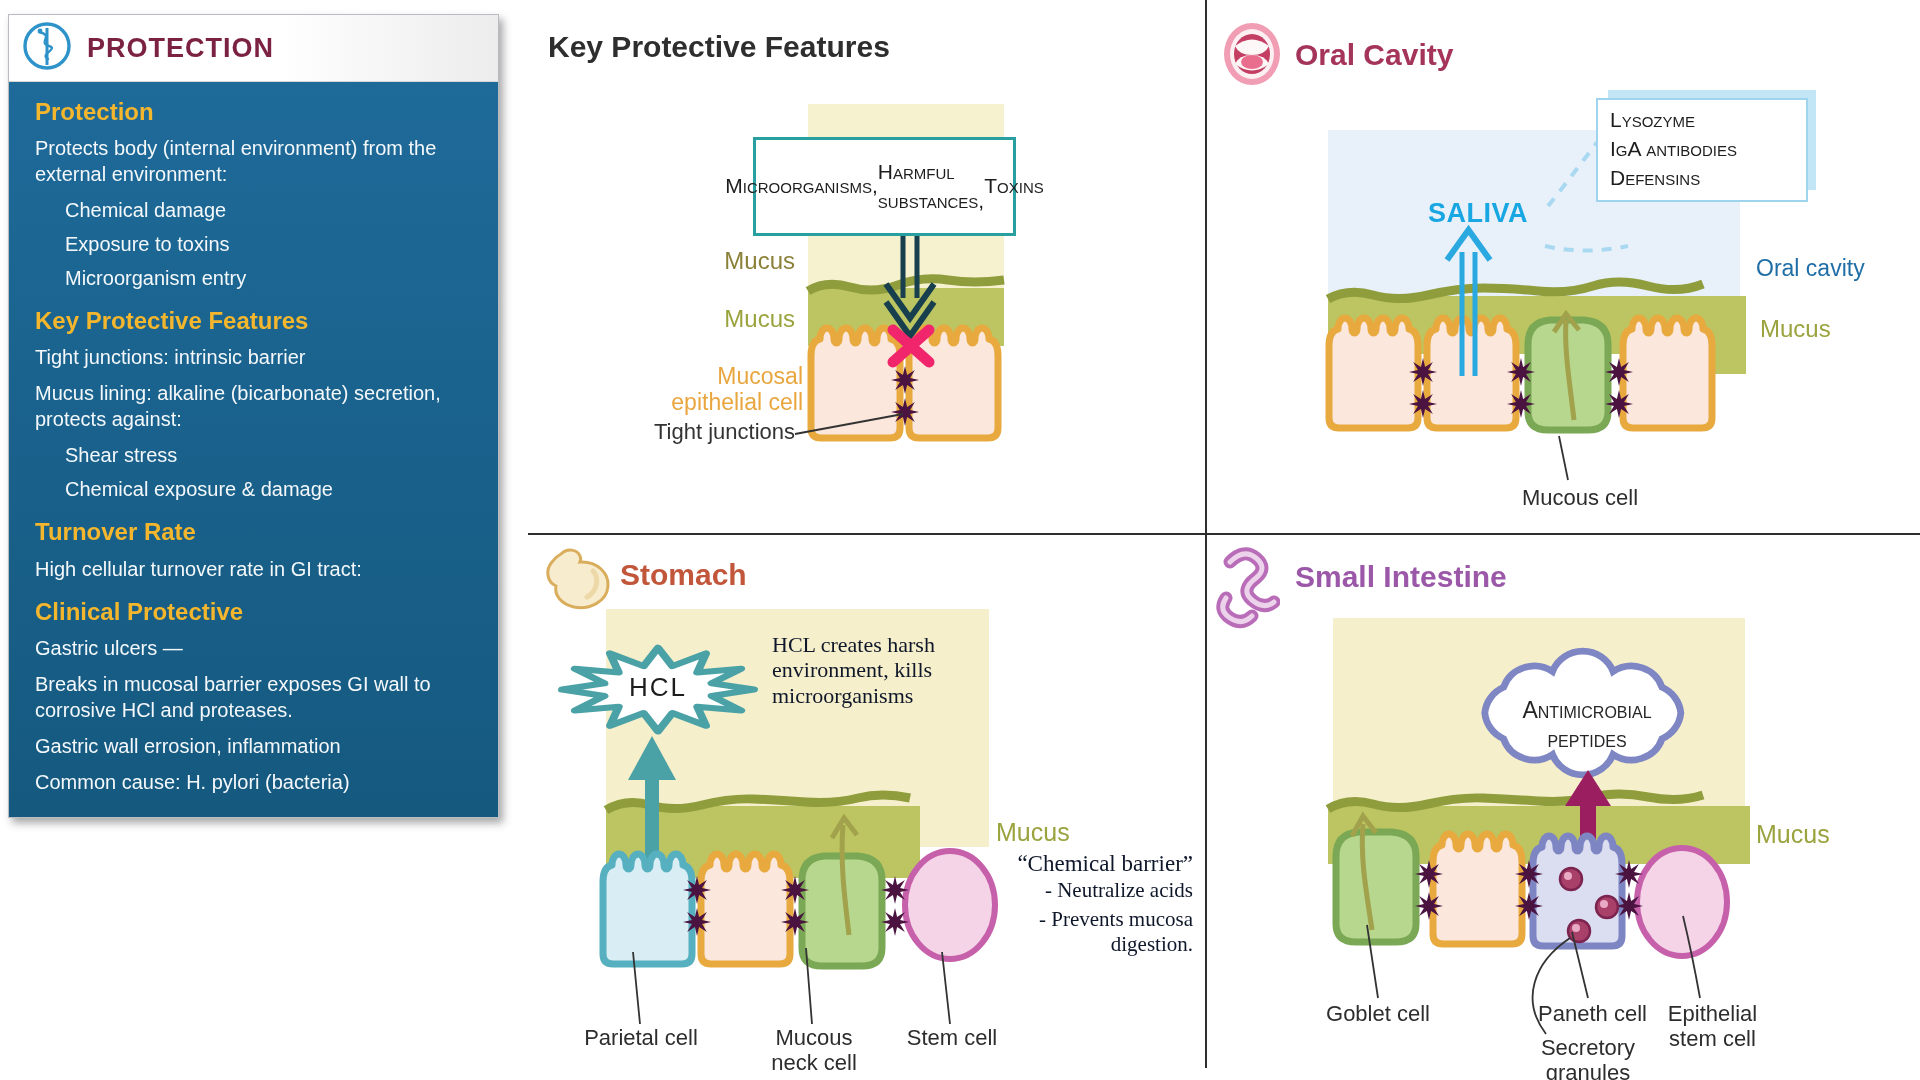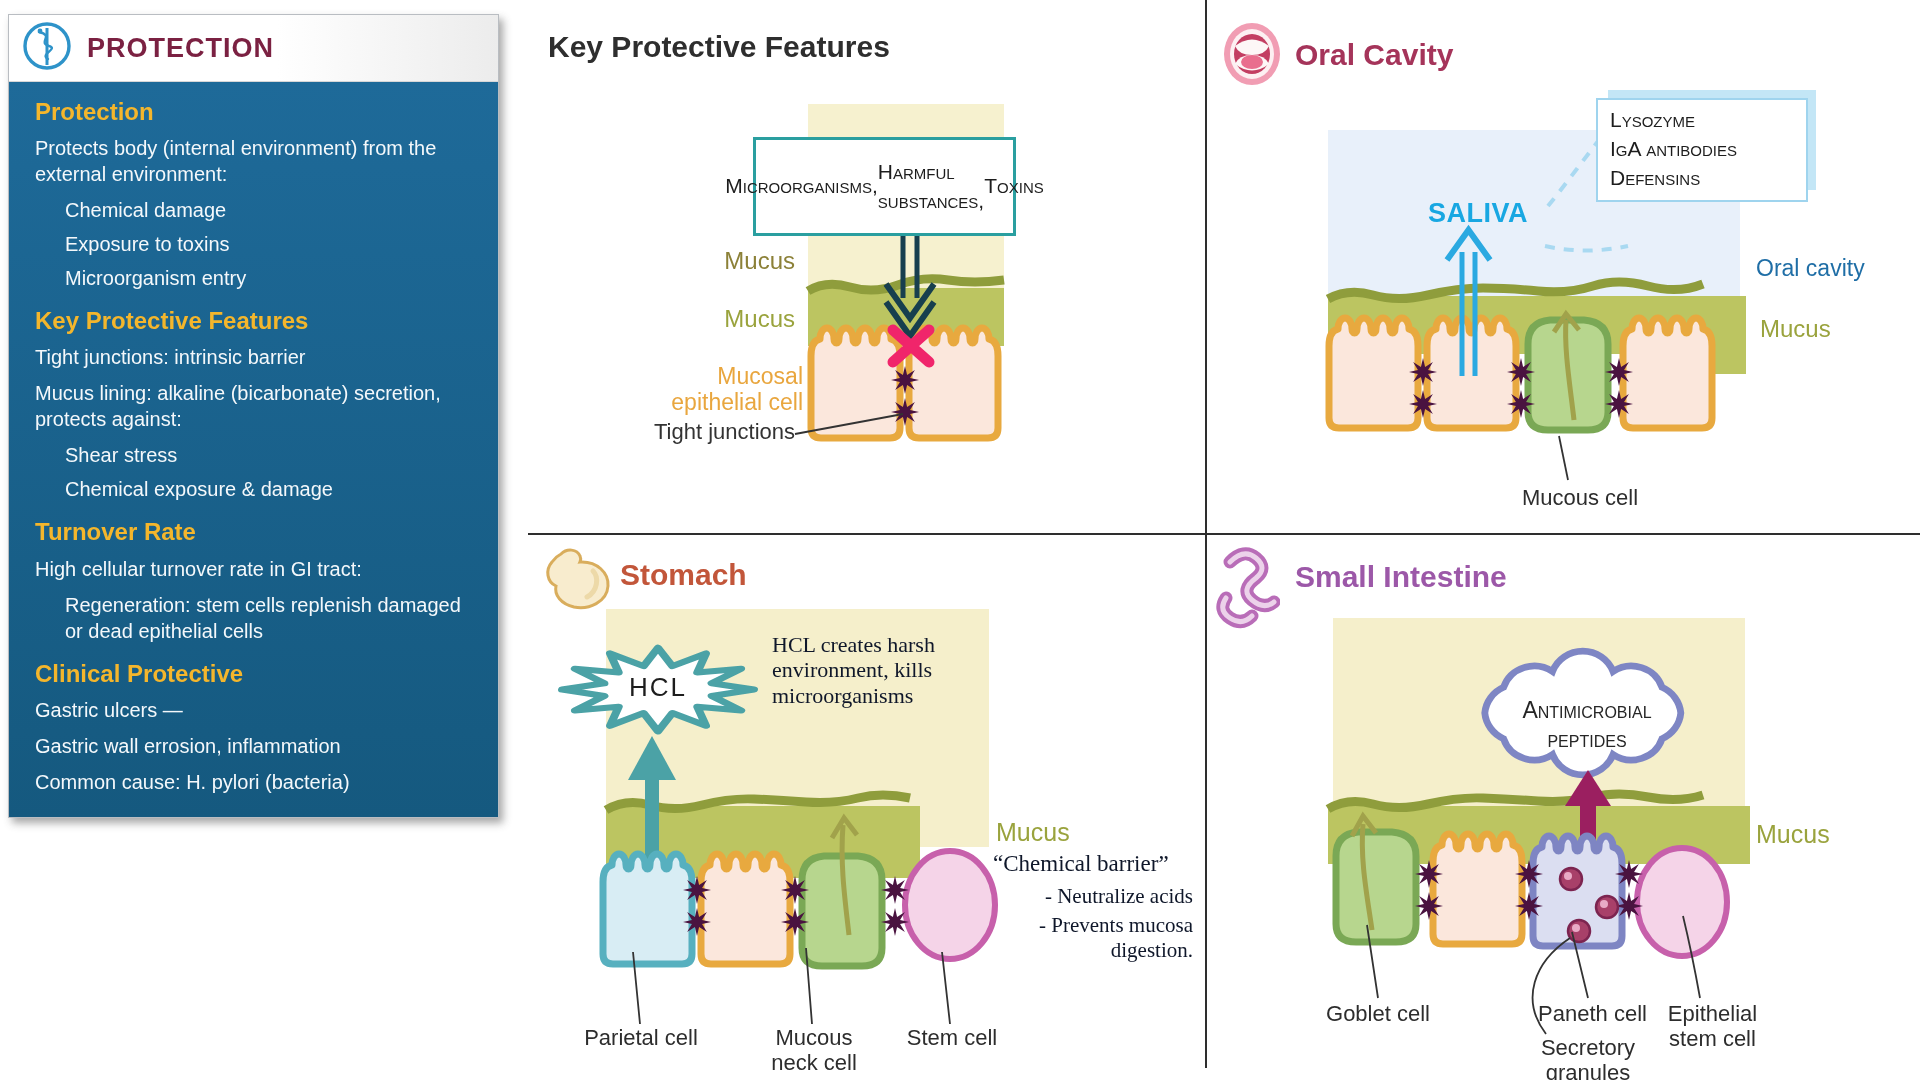--- a/index.html
+++ b/index.html
@@ -30,21 +30,21 @@
               display:flex;flex-direction:row;justify-content:center;align-items:center;
               font-size:21px;line-height:1.35;color:#1d1d1d;}
   
   .callout{left:1596px;top:98px;width:196px;height:94px;background:#fff;border:2.5px solid #9fd4ee;
            box-shadow:10px -10px 0 -2px #c3e6f6;padding:6px 0 0 12px;font-size:21px;line-height:1.38;color:#1d1d1d;}
   .saliva{left:1428px;top:198px;font-size:27px;font-weight:bold;color:#18a7e2;letter-spacing:.5px;}
   
   .serif{font-family:Liberation Serif, serif;color:#0f172a;}
   .hcl-note{left:772px;top:632px;width:208px;font-size:22px;line-height:1.15;}
   .barrier{left:993px;top:850px;width:200px;font-size:21px;line-height:1.2;}
-  .barrier .b-title{font-size:23px;margin-bottom:6px;}
+  .barrier .b-title{font-size:23px;text-align:right;}
   .barrier .b-item{padding-left:16px;text-indent:-14px;margin-bottom:4px;text-align:right;}
   .barrier .b-item::before{content:"-  ";}
   .hcl-word{left:598px;top:672px;width:120px;text-align:center;font-size:26px;letter-spacing:2px;color:#1d1d1d;}
   .cloud-text{left:1484px;top:696px;width:206px;text-align:center;font-size:23px;line-height:1.25;color:#262626;}
   .divider{background:#2e2e2e;}
   .ctr{text-align:center;}
   .rt{text-align:right;}
 </style>
 </head>
 <body>
@@ -84,25 +84,23 @@
     </div>
     <div class="sb-h">Key Protective Features</div>
     <div class="sb-p">Tight junctions: intrinsic barrier</div>
     <div class="sb-p">Mucus lining: alkaline (bicarbonate) secretion, protects against:</div>
     <div class="sb-ind">
       <div>Shear stress</div>
       <div>Chemical exposure &amp; damage</div>
     </div>
     <div class="sb-h">Turnover Rate</div>
     <div class="sb-p">High cellular turnover rate in GI tract:</div>
-    <div class="sb-ind">
-      <div>Regeneration: stem cells replenish damaged or dead epithelial cells</div>
-    </div>
     <div class="sb-h">Clinical Protective</div>
     <div class="sb-p">Gastric ulcers  —</div>
+    <div class="sb-p">Breaks in mucosal barrier exposes GI wall to corrosive HCl and proteases.</div>
     <div class="sb-p">Gastric wall errosion, inflammation</div>
     <div class="sb-p" style="margin-bottom:0">Common cause: H. pylori (bacteria)</div>
   </div>
 </div>
 
 <div class="abs q-title" style="left:548px;top:30px;color:#2e2e2e;">Key Protective Features</div>
 
 <svg class="abs" style="left:540px;top:90px;" width="540" height="450" viewBox="540 90 540 450">
   <rect x="808" y="104" width="196" height="232" fill="#f6f1cf"></rect>
   <rect x="808" y="288" width="196" height="58" fill="#bcc561"></rect>

